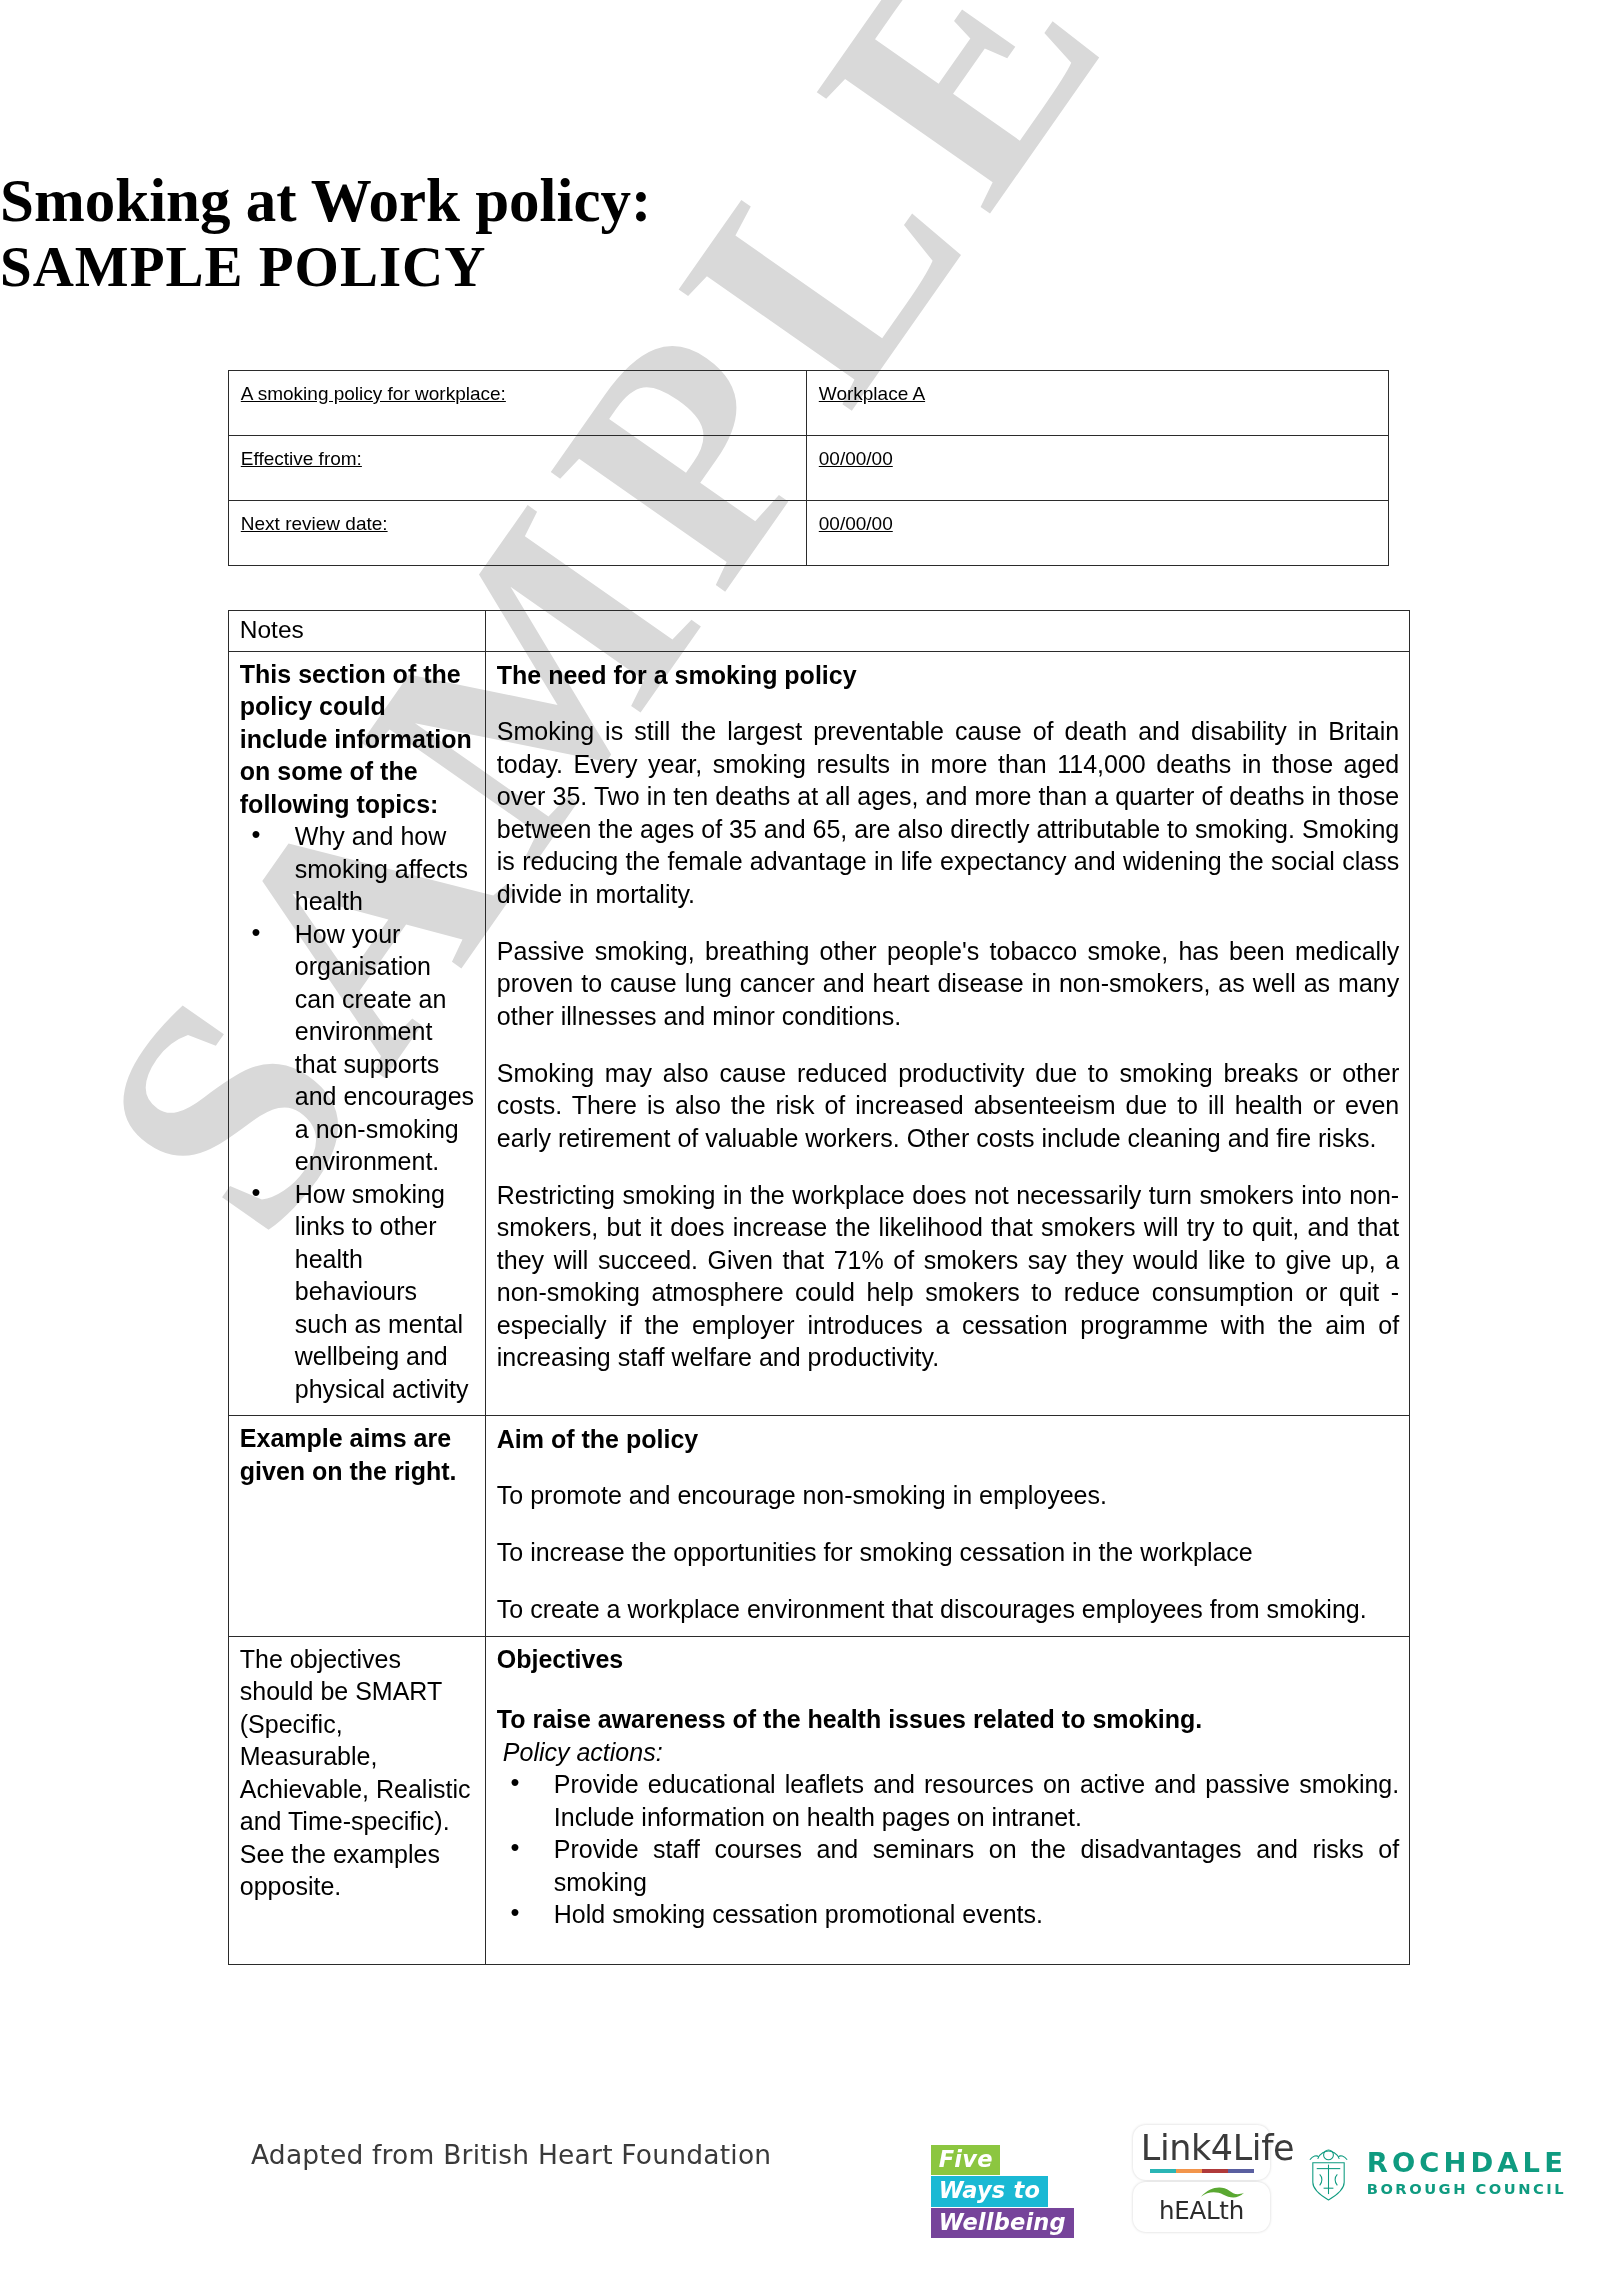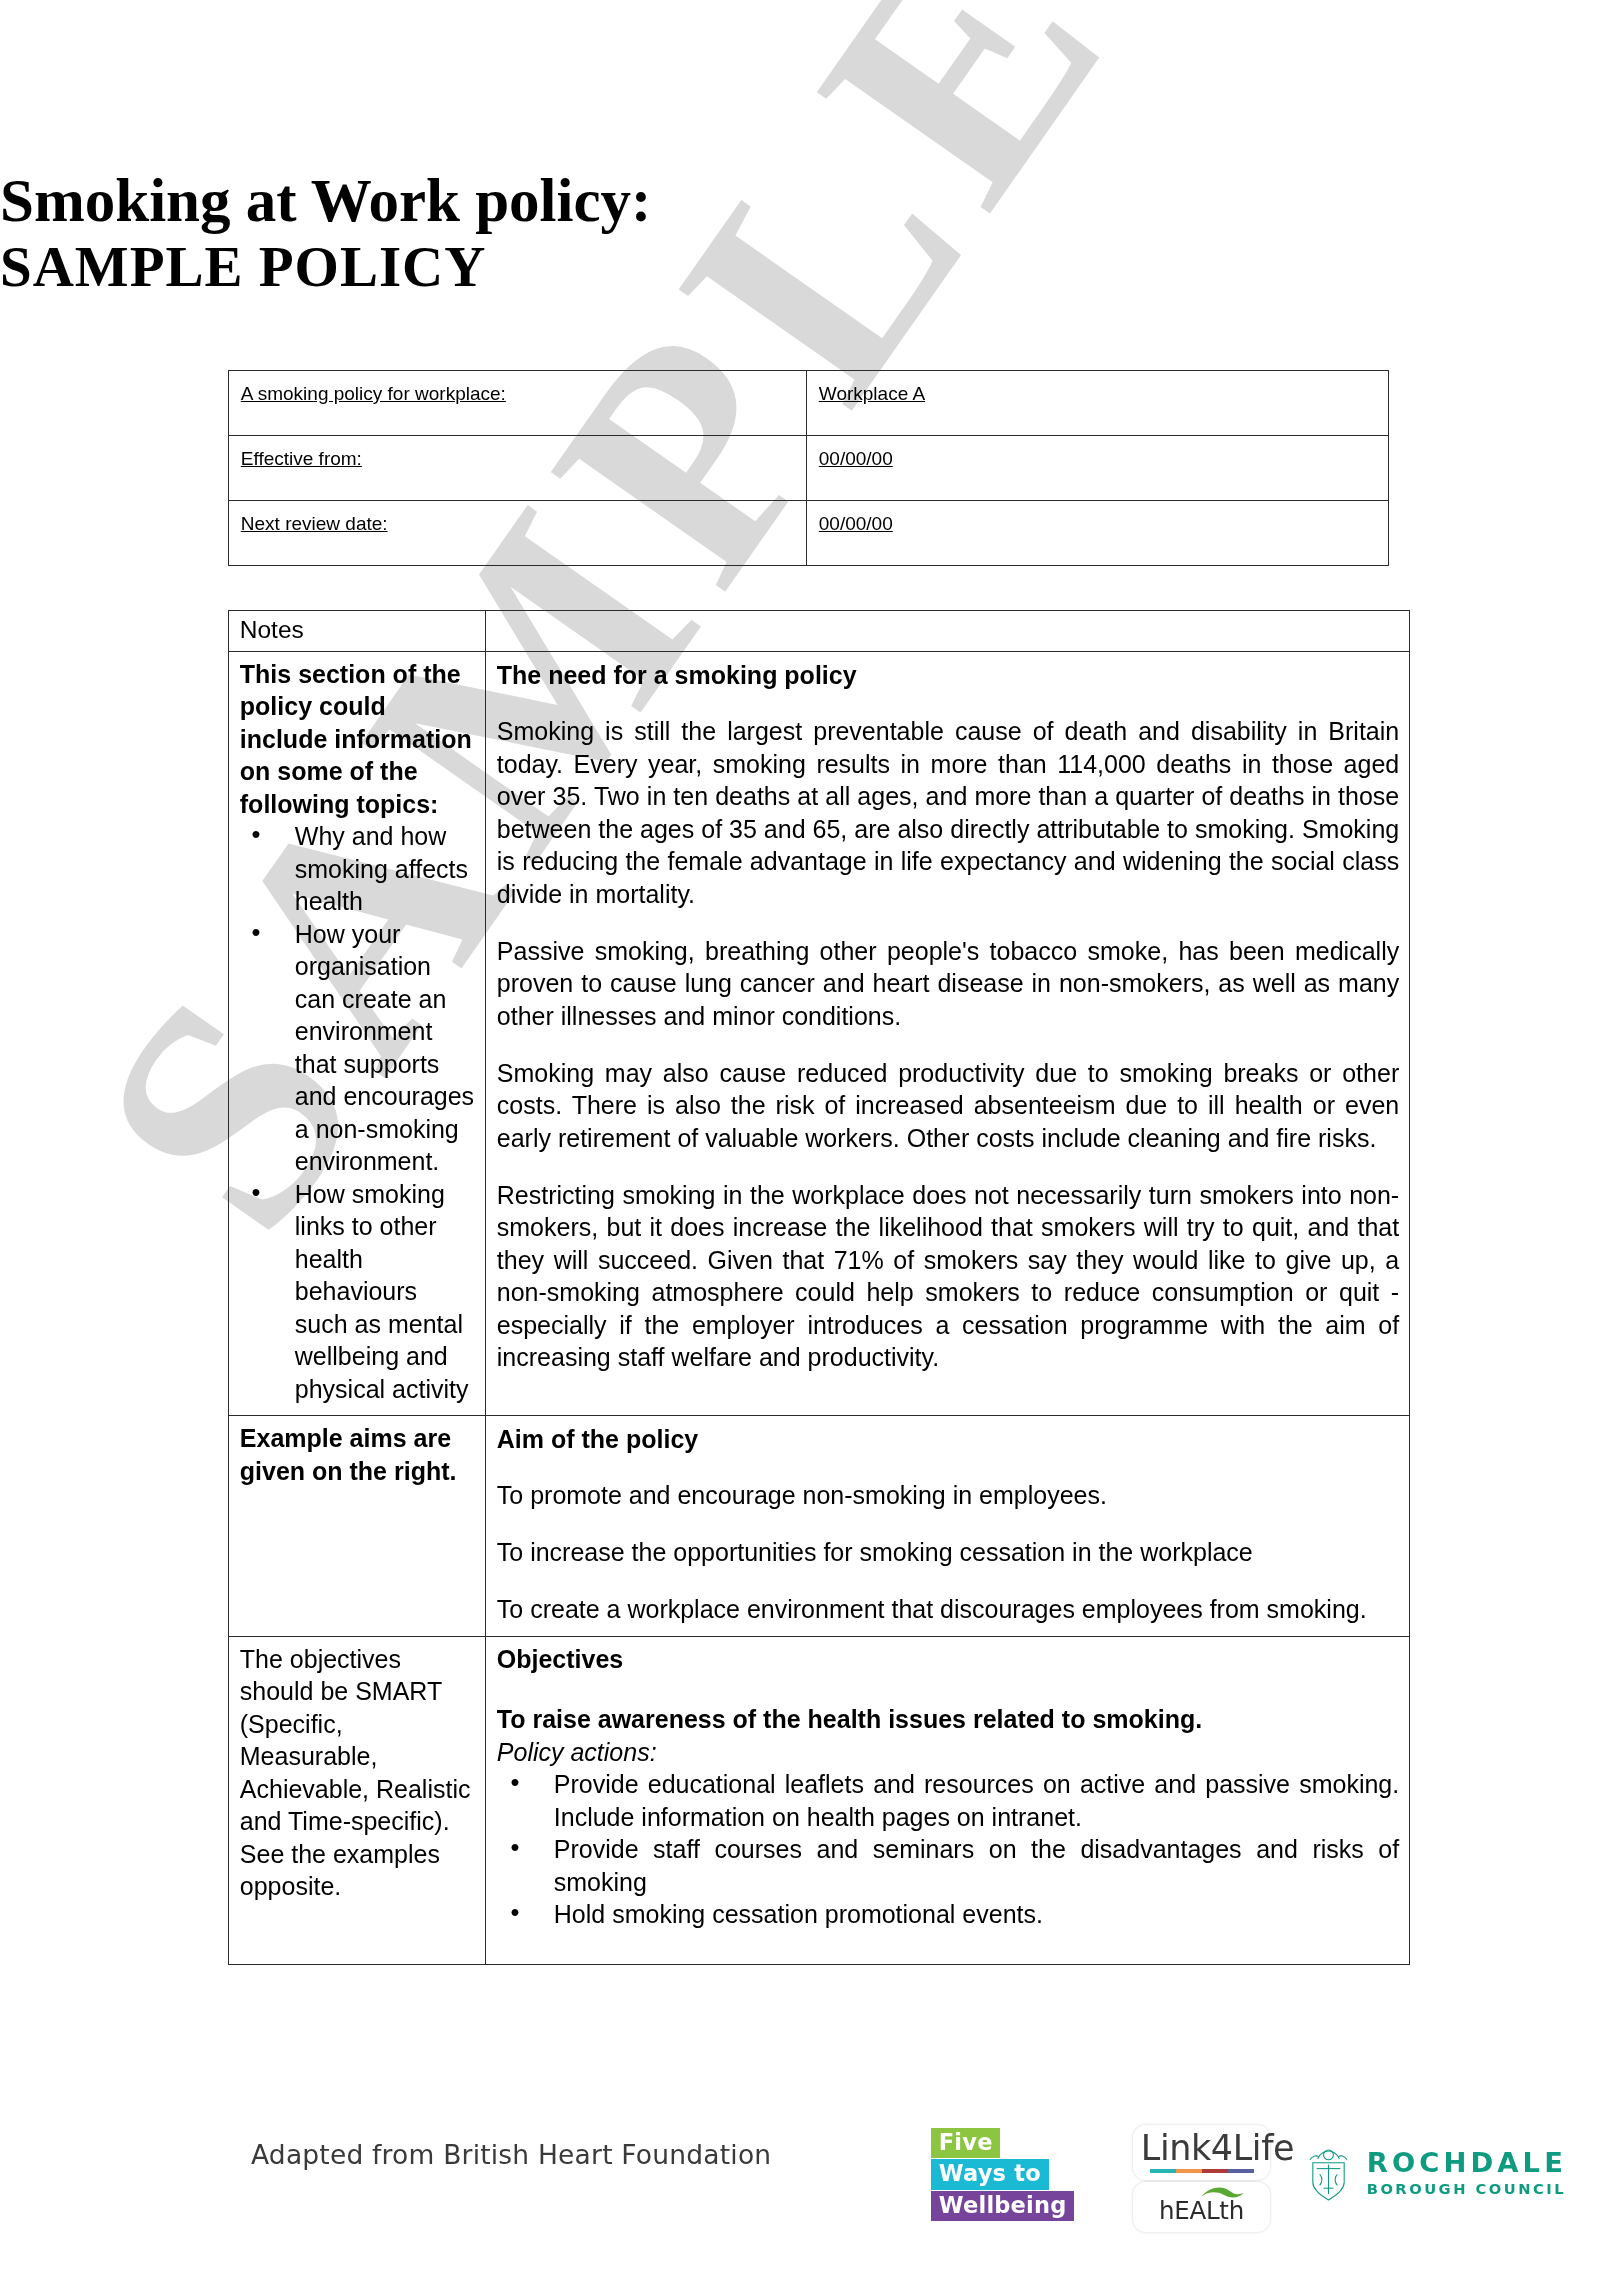--- a/index.html
+++ b/index.html
@@ -105,21 +105,21 @@
   .nt { font-size: 25px; line-height: 1.30; }
   .nt-bold { font-weight: 700; }
   .nt-just { text-align: justify; text-justify: inter-word; }
   .nt-head {
     font-size: 25px;
     font-weight: 700;
     margin: 2.9px 0 0 0;
   }
   .nt-p { margin: 24.5px 0 0 0; }
   .nt-p-first { margin: 25.5px 0 0 0; }
-  .nt-ital { font-style: italic; }
+  .nt-ital { font-style: italic; margin-left: 6px; }
 
   ul.bul {
     list-style: none;
     margin: 0;
     padding: 0;
   }
   ul.bul > li {
     position: relative;
     padding-left: 55px;
     margin: 0 0 0 0;
@@ -155,22 +155,23 @@
     font-size: 26.5px;
     color: #3a3a3a;
     font-family: "DejaVu Sans", sans-serif;
     letter-spacing: 0.2px;
   }
 
   
   #logo-fiveways {
     position: absolute;
     left: 931px;
-    top: 3px;
+    top: 20px;
     width: 167px;
+    font-style: italic;
   }
   #logo-fiveways .fw-line {
     display: inline-block;
     color: #ffffff;
     font-family: "DejaVu Sans", sans-serif;
     font-weight: 700;
     font-size: 22.5px;
     line-height: 1.05;
     padding: 2.9px 7.8px 3.9px 7.8px;
     letter-spacing: 0.2px;

